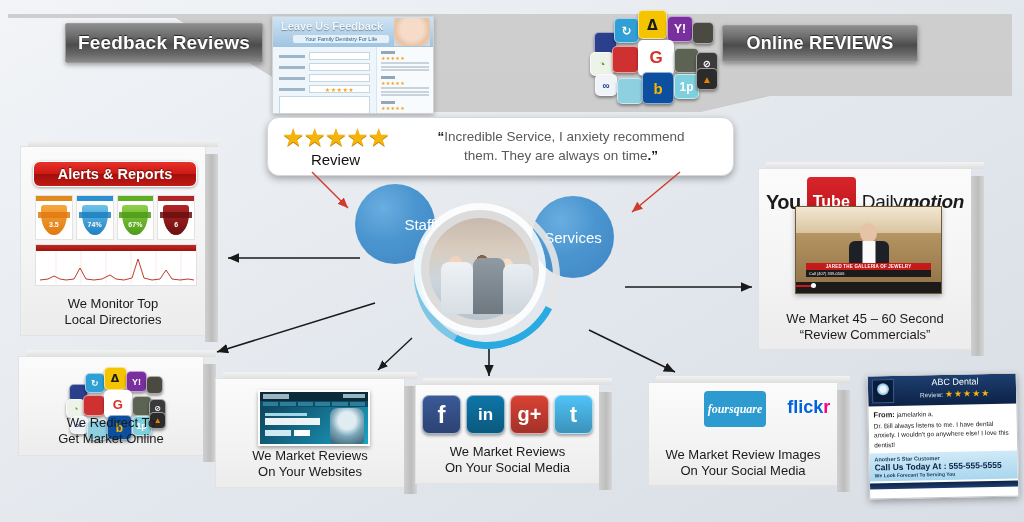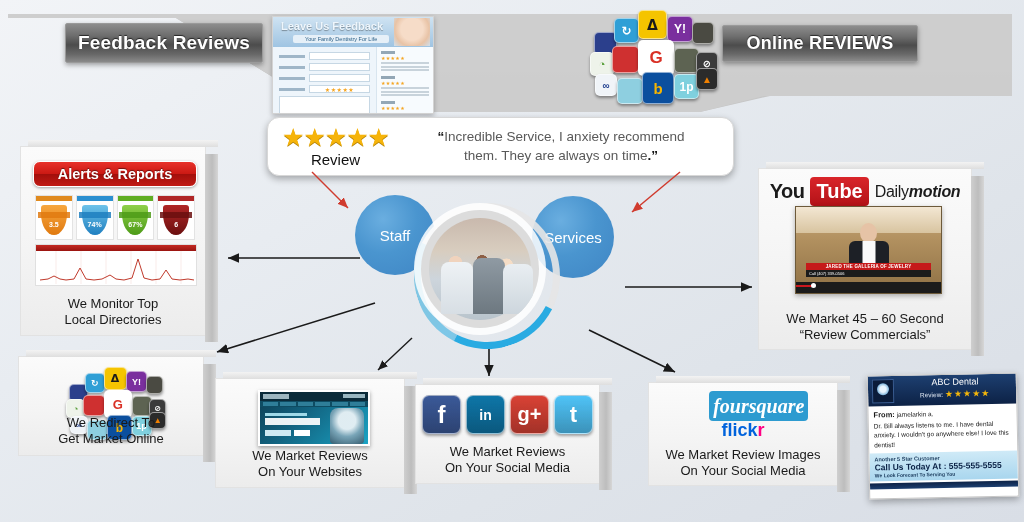--- a/index.html
+++ b/index.html
@@ -111,33 +111,33 @@
   #card-social .cap{font-size:13px;bottom:8px;}
   .iconrow{position:absolute;left:0;right:0;top:10px;display:flex;justify-content:center;gap:5px;}
   .sq{width:37px;height:37px;border-radius:7px;display:flex;align-items:center;justify-content:center;
       color:#fff;font-weight:bold;box-shadow:0 2px 3px rgba(0,0,0,.35);border:1px solid rgba(255,255,255,.55);}
 
   
   #card-images{left:648px;top:382px;width:190px;height:104px;}
   #card-images .cap{font-size:13px;bottom:7px;text-align:center;}
   .logostack{position:absolute;left:0;right:0;top:6px;text-align:center;line-height:1;}
   .pinterest{color:#c8232c;font-size:20px;font-weight:bold;font-style:italic;font-family:"Liberation Serif",serif;}
-  .foursquare{display:inline-block;color:#fff;background:#2d9bd0;border-radius:4px;padding:5px 4px;
-     font-size:20px;font-weight:bold;font-style:italic;font-family:"Liberation Serif",serif;margin-left:48px;}
+  .foursquare{display:inline-block;color:#fff;background:#2d9bd0;border-radius:4px;padding:12px 4px;
+     font-size:12px;font-weight:bold;font-style:italic;font-family:"Liberation Serif",serif;margin-left:48px;}
   .flickr-b{color:#0063dc;font-size:18px;font-weight:bold;}
   .flickr-r{color:#ff0084;font-size:18px;font-weight:bold;}
 
   
   #card-video{left:758px;top:168px;width:214px;height:182px;}
   #card-video .cap{font-size:13px;bottom:7px;}
   .ytrow{position:absolute;left:0;right:0;top:8px;display:flex;align-items:center;justify-content:center;gap:6px;}
   .yt-you{font-size:20px;font-weight:bold;color:#1b1b1b;letter-spacing:-.5px;}
-  .yt-tube{background:linear-gradient(180deg,#d9252a,#b31217);color:#fff;font-size:20px;font-weight:bold;
-           padding:3px 6px;border-radius:4px;}
-  .dm{font-size:16px;color:#1b1b1b;letter-spacing:-.3px;}
+  .yt-tube{background:linear-gradient(180deg,#d9252a,#b31217);color:#fff;font-size:16px;font-weight:bold;
+           padding:16px 6px;border-radius:4px;}
+  .dm{font-size:19px;color:#1b1b1b;letter-spacing:-.3px;}
   .dm b{font-style:italic;}
   .videobox{
     position:absolute;left:36px;top:37px;width:145px;height:86px;
     background:linear-gradient(180deg,#c9a97c 0%,#b08f5e 40%,#8e7044 100%);
     border:1px solid #6d5a3a;box-shadow:0 2px 5px rgba(0,0,0,.3);overflow:hidden;
   }
   .videobox .ceil{position:absolute;left:0;right:0;top:0;height:26px;
      background:linear-gradient(180deg,#f3e7d3,#d8c4a0);}
   .videobox .person{position:absolute;left:50%;top:16px;transform:translateX(-50%);width:40px;height:54px;}
   .videobox .person .head{width:17px;height:20px;border-radius:50%;background:#e6c3a6;margin:0 auto;}
@@ -216,21 +216,21 @@
   #quote-text .qm{color:#111;font-weight:bold;}
   #quote-text .dot{color:#111;font-weight:bold;}
 
   
   .bubble{
     position:absolute;border-radius:50%;
     background:radial-gradient(circle at 35% 30%,#6aaee0 0%,#4a95cf 45%,#3f85c4 100%);
     display:flex;align-items:center;justify-content:center;
     color:#fff;font-size:15px;
   }
-  #bubble-staff{left:355px;top:195px;width:80px;height:80px;}
+  #bubble-staff{left:355px;top:184px;width:80px;height:80px;justify-content:flex-end;}
   #bubble-services{left:532px;top:196px;width:82px;height:82px;}
   #center-photo{
     position:absolute;left:421px;top:210px;width:118px;height:118px;border-radius:50%;
     background:#dcdcdc;box-shadow:0 0 0 7px rgba(255,255,255,.85);
     overflow:hidden;
   }
   #center-photo .img{
     position:absolute;inset:8px;border-radius:50%;
     background:
       radial-gradient(circle at 26% 44%,#f0d3bd 0 7%,transparent 7.5%),
@@ -501,21 +501,21 @@
     </div>
     <div class="cap">
       <span>We Market Reviews</span><br>
       <span>On Your Websites</span>
     </div>
   </div>
 
   <div class="card" id="card-social">
     <div class="iconrow" id="socialrow">
         <div class="sq" style="background: linear-gradient(rgb(59, 89, 152), rgba(0, 0, 0, 0.25)), rgb(59, 89, 152); font-size: 24px;">f</div>
-        <div class="sq" style="background: linear-gradient(rgb(14, 118, 168), rgba(0, 0, 0, 0.25)), rgb(14, 118, 168); font-size: 14px;">in</div>
+        <div class="sq" style="background: linear-gradient(rgb(14, 118, 168), rgba(0, 0, 0, 0.25)), rgb(14, 118, 168); font-size: 17px;">in</div>
         <div class="sq" style="background: linear-gradient(rgb(217, 66, 53), rgba(0, 0, 0, 0.25)), rgb(217, 66, 53); font-size: 20px;">g+</div>
         <div class="sq" style="background: linear-gradient(rgb(79, 195, 247), rgba(0, 0, 0, 0.25)), rgb(79, 195, 247); font-size: 22px;">t</div>
       </div>
     <div class="cap">
       <span>We Market Reviews</span><br>
       <span>On Your Social Media</span>
     </div>
   </div>
 
   <div class="card" id="card-images">

